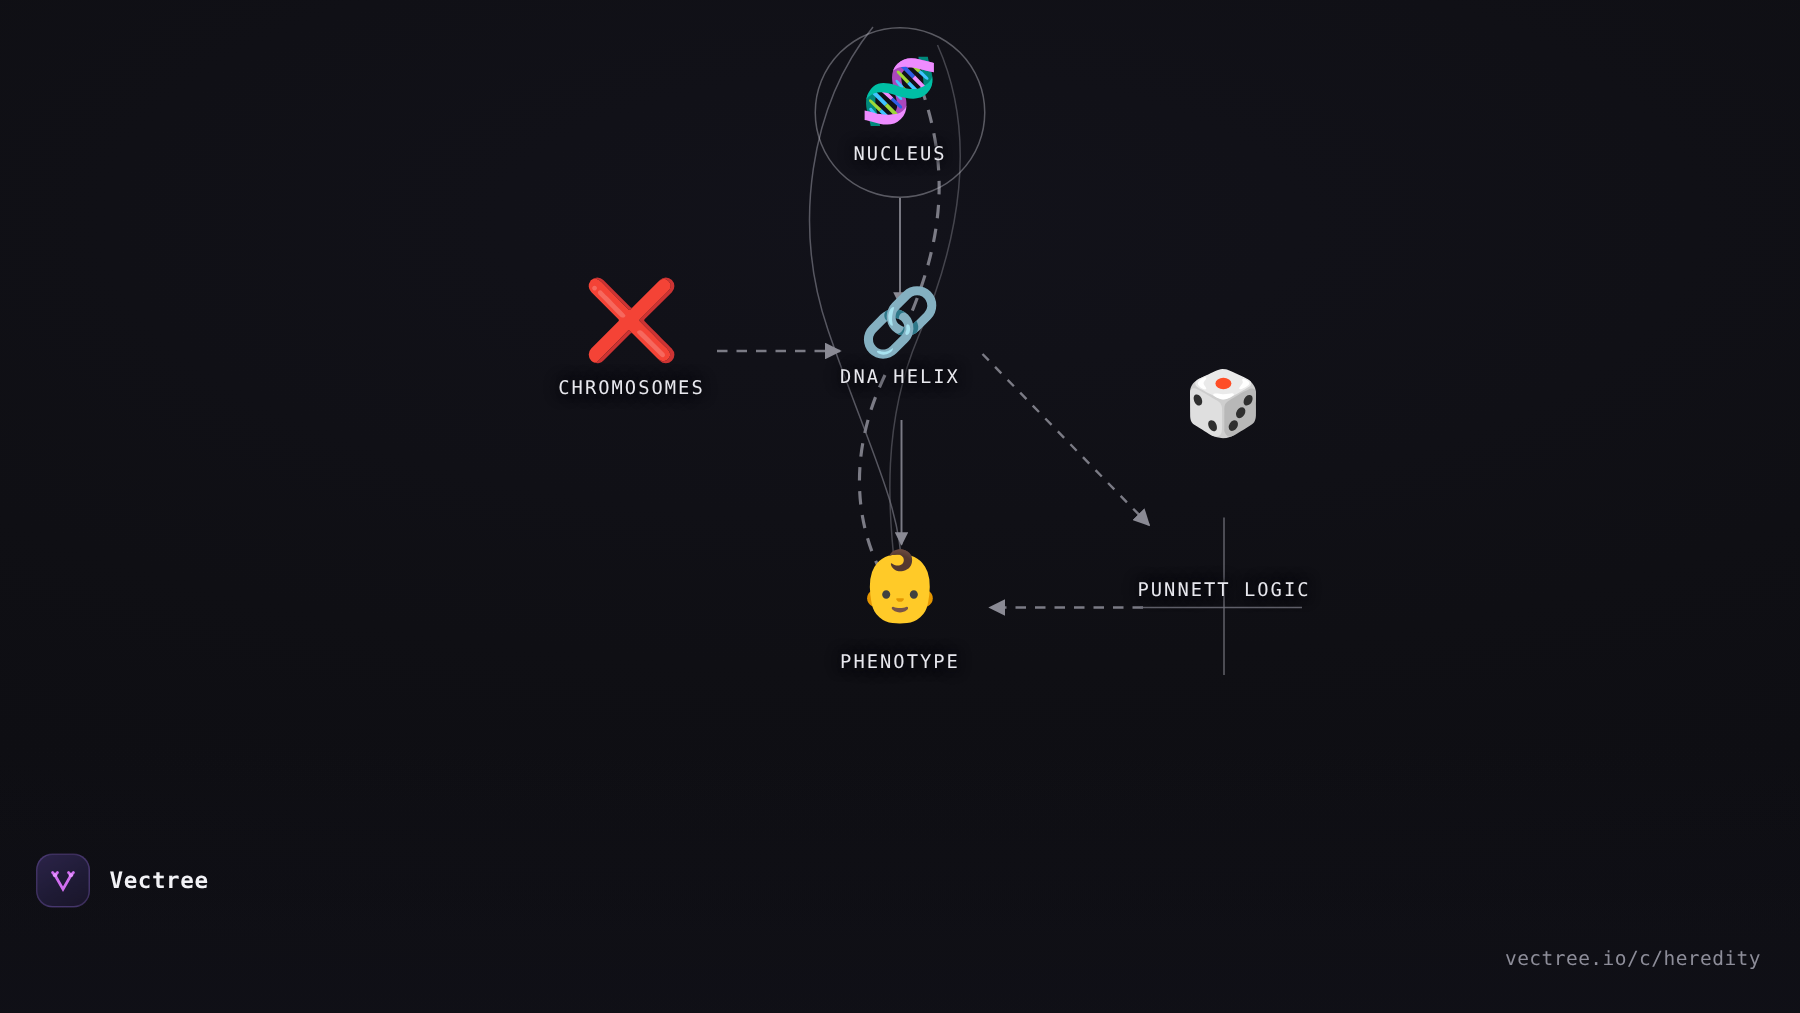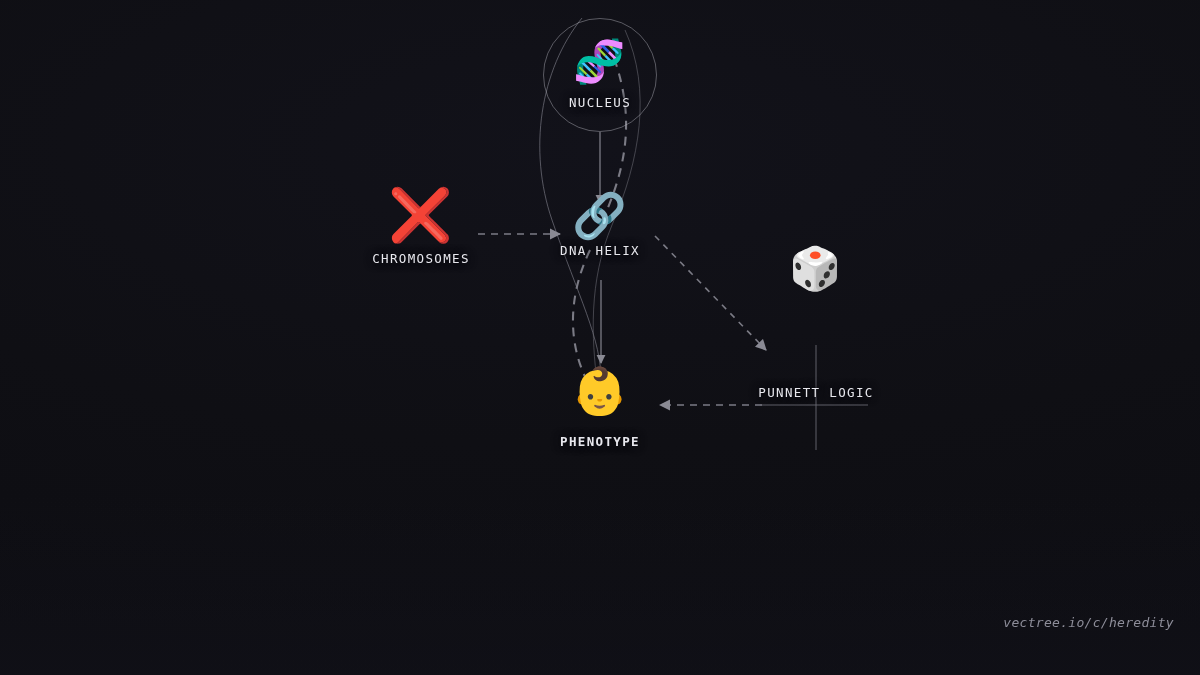--- a/index.html
+++ b/index.html
@@ -72,21 +72,21 @@
   #node-chromosomes { left: 421px; top: 227px; }
   #node-chromosomes .node-icon { font-size: 52px; }
   #node-chromosomes .node-label { }
 
   #node-dna       { left: 600px; top: 226px; }
   #node-dna .node-icon { font-size: 44px; }
   #node-dna .node-label { margin-top: 5px; }
 
   #node-phenotype { left: 600px; top: 408px; }
   #node-phenotype .node-icon { font-size: 46px; }
-  #node-phenotype .node-label { margin-top: 20px; font-weight: bold; }
+  #node-phenotype .node-label { margin-top: 20px; }
 
   #node-punnett   { left: 816px; top: 324px; }
   #node-punnett .node-icon { font-size: 42px; }
   #node-punnett .node-label { margin-top: 95px; }
 
   
   #nucleus-ring {
     position: absolute;
     left: 600px; top: 75px;
     width: 114px; height: 114px;
@@ -132,26 +132,25 @@
     position: absolute;
     left: 24px; top: 52px;
     font-family: "DejaVu Sans Mono", "Liberation Mono", monospace;
     font-size: 38px;
     font-weight: bold;
     color: #ffffff;
     letter-spacing: 0.5px;
   }
   #site-url {
     position: absolute;
-    right: 26px; bottom: 45px;
+    right: 26px; bottom: 28px;
     font-family: "DejaVu Sans Mono", "Liberation Mono", monospace;
     font-size: 13px;
     color: #8d8d99;
     letter-spacing: 0.3px;
-    font-style: italic;
   }
 </style>
 </head>
 <body>
 
 <div id="stage">
 
   <svg id="edges" viewBox="0 0 1200 675" xmlns="http://www.w3.org/2000/svg">
     <defs>
       <marker id="arrow" viewBox="0 0 10 10" refX="9" refY="5" markerWidth="7" markerHeight="7" orient="auto-start-reverse">
@@ -204,17 +203,35 @@
 
   <div class="node" id="node-punnett">
     <div class="node-icon">🎲</div>
     <div class="node-label">PUNNETT LOGIC</div>
   </div>
 
 </div>
 
 <div id="footer">
 
+  <div id="brand-row">
+    <div id="brand-logo">
+      <svg width="22" height="22" viewBox="0 0 24 24" xmlns="http://www.w3.org/2000/svg">
+        <g stroke="#d06ef0" stroke-width="2" stroke-linecap="round" fill="none">
+          <path d="M6.2 8.2 L12 18.4 L17.8 8.2"></path>
+          <path d="M4.4 6.2 L6.2 8.2"></path>
+          <path d="M8.0 6.2 L6.2 8.2"></path>
+          <path d="M16.0 6.2 L17.8 8.2"></path>
+          <path d="M19.6 6.2 L17.8 8.2"></path>
+        </g>
+        <g fill="#e493ff">
+          <circle cx="6.2" cy="8.2" r="1.5"></circle>
+          <circle cx="17.8" cy="8.2" r="1.5"></circle>
+        </g>
+      </svg>
+    </div>
+    <div id="brand-name">Vectree</div>
+  </div>
 
 
   <div id="site-url">vectree.io/c/heredity</div>
 
 </div>
 
 </body></html>

